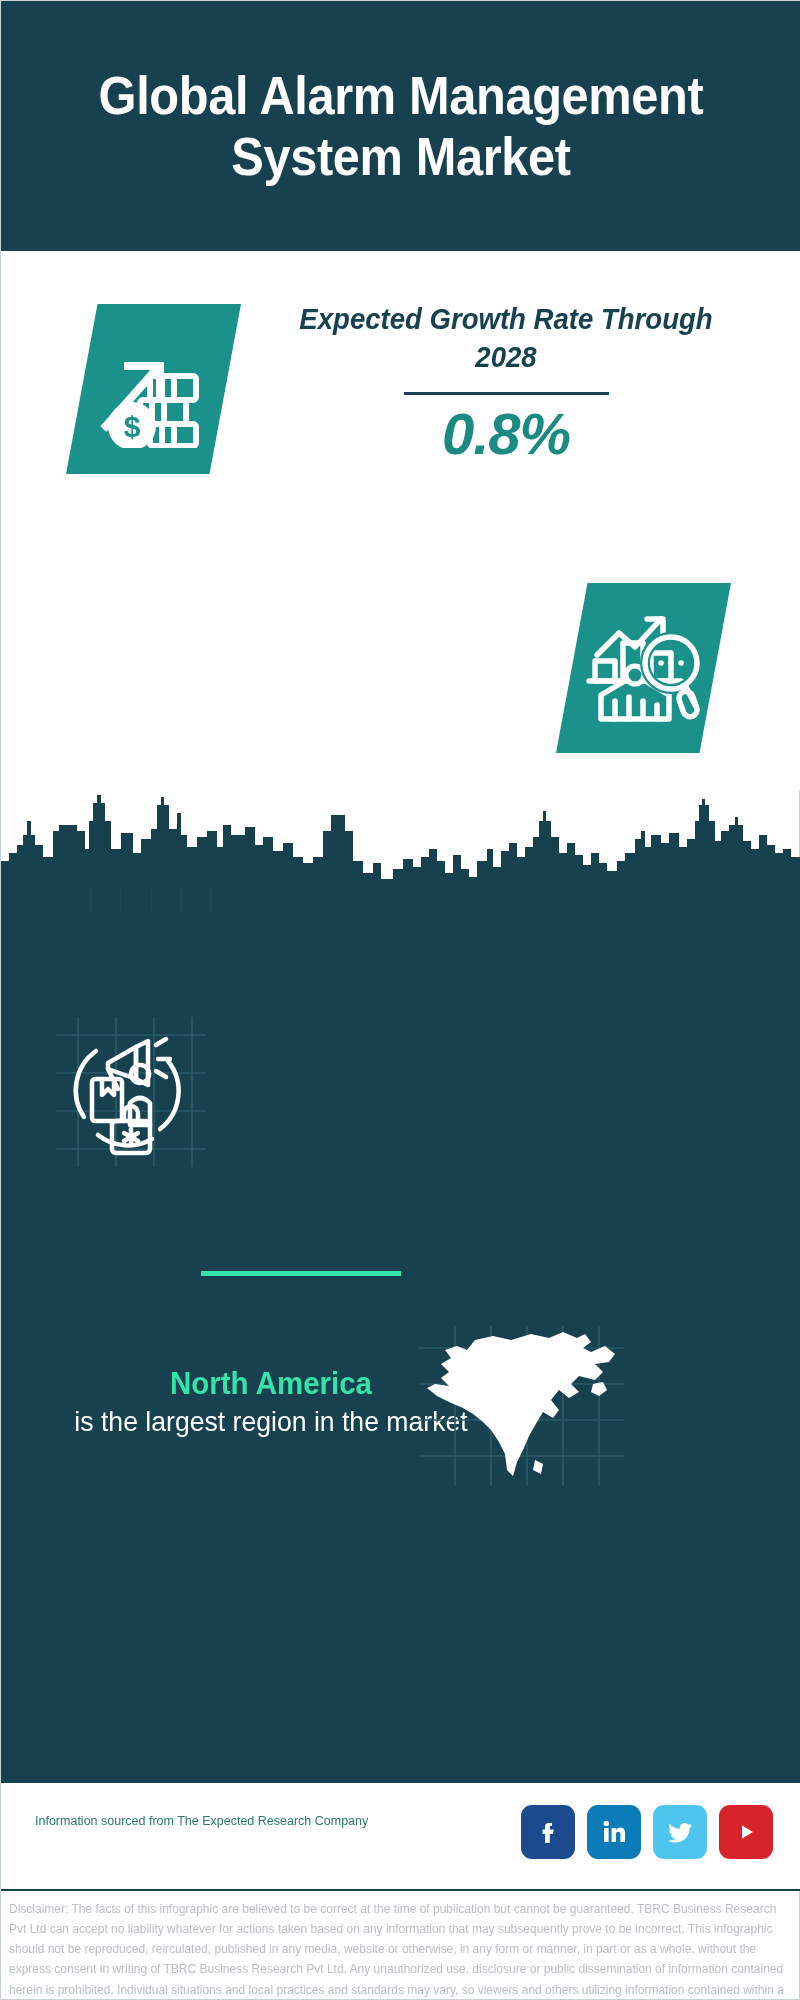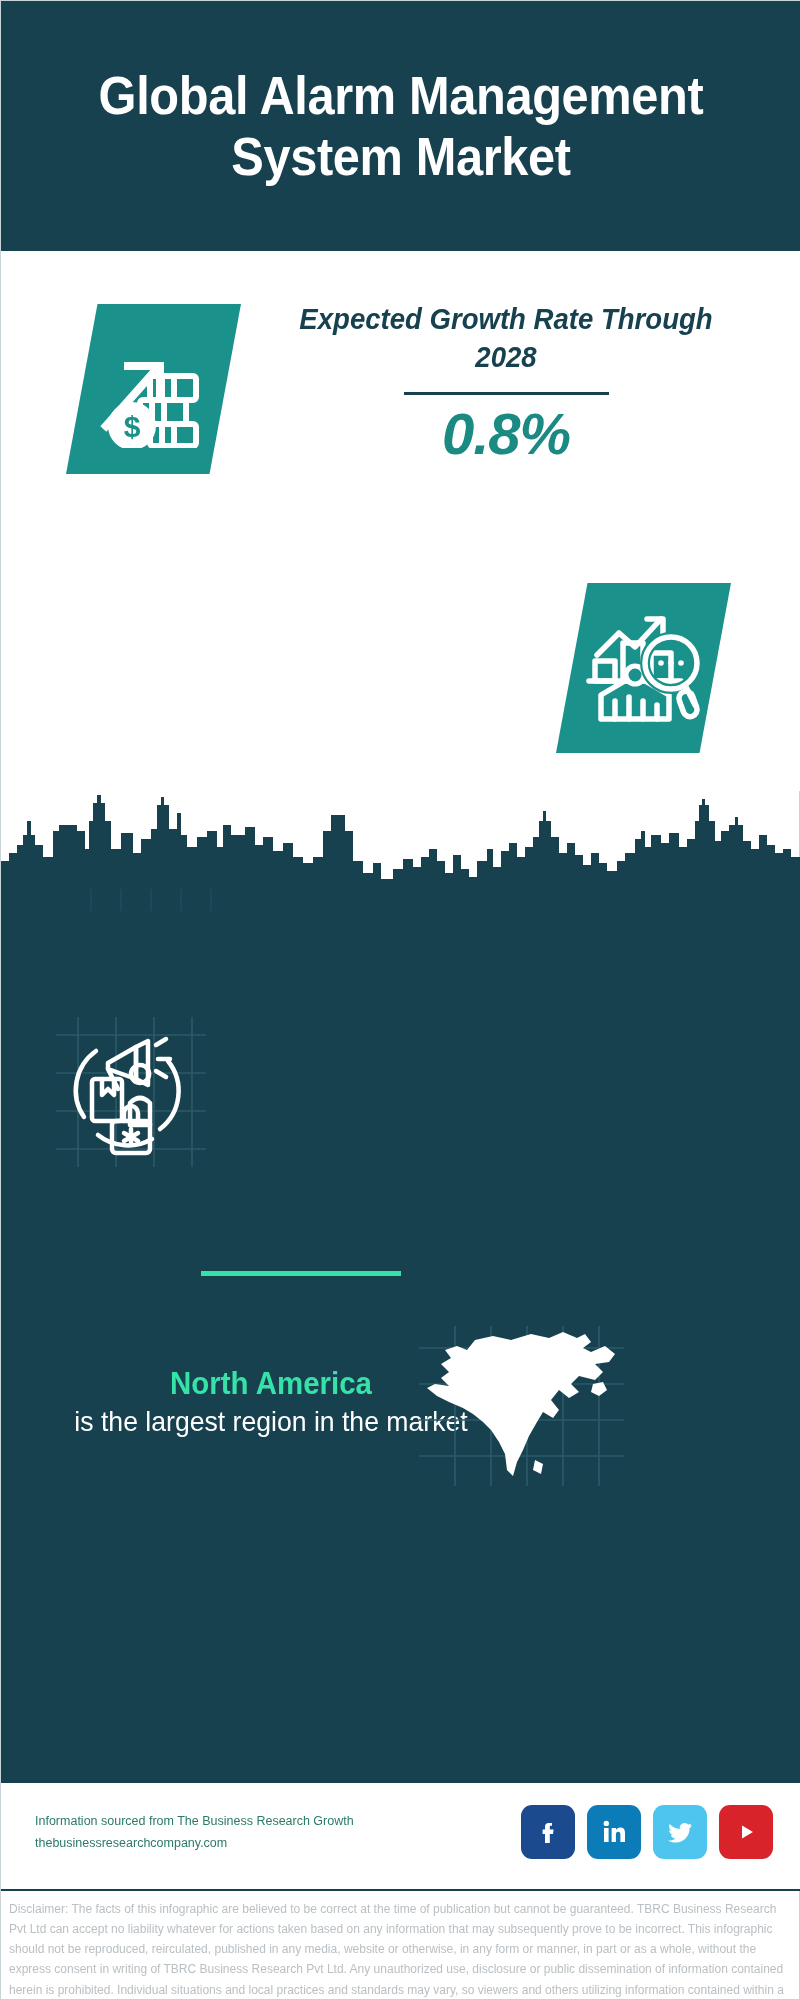--- a/index.html
+++ b/index.html
@@ -321,22 +321,21 @@
         <line x1="0" y1="130" x2="205" y2="130"></line>
       </g>
       <path fill="#ffffff" d="M56 14 L74 10 L92 14 L112 8 L130 12 L144 6 L158 12 L166 8 L172 16 L164 22 L172 26 L186 20 L196 28 L190 36 L176 38 L184 46 L176 54 L160 50 L152 58 L160 66 L150 72 L140 64 L132 74 L140 84 L134 92 L124 86 L118 96 L110 110 L104 124 L98 136 L94 150 L88 144 L86 128 L80 116 L72 104 L64 96 L54 88 L44 82 L30 76 L18 70 L8 62 L16 58 L30 60 L22 52 L30 46 L22 38 L32 32 L26 24 L38 20 L48 24 Z"></path>
       <path fill="#ffffff" d="M174 58 L184 56 L188 64 L180 70 L172 66 Z"></path>
       <path fill="#ffffff" d="M116 134 L124 138 L122 148 L114 144 Z"></path>
     </svg>
   </div>
 
   <div class="footer">
     <div class="footer-text">
-      <div>Information sourced from The Business Research Growth</div>
-      <div>thebusinessresearchcompany.com</div>
+      <div>Information sourced from The Expected Research Company</div>
     </div>
     <div class="social-row">
       <div class="social s-fb">
         <svg width="30" height="30" viewBox="0 0 30 30">
             <path fill="#ffffff" d="M19 6h-3.2C13.1 6 12 7.6 12 10v2.4H9.6V17H12v9h4.8v-9h3.2l.6-4.6h-3.8V10c0-.9.2-1.3 1.2-1.3H19V6z"></path>
           </svg>
       </div>
       <div class="social s-li">
         <svg width="30" height="30" viewBox="0 0 30 30">
             <g fill="#ffffff">

